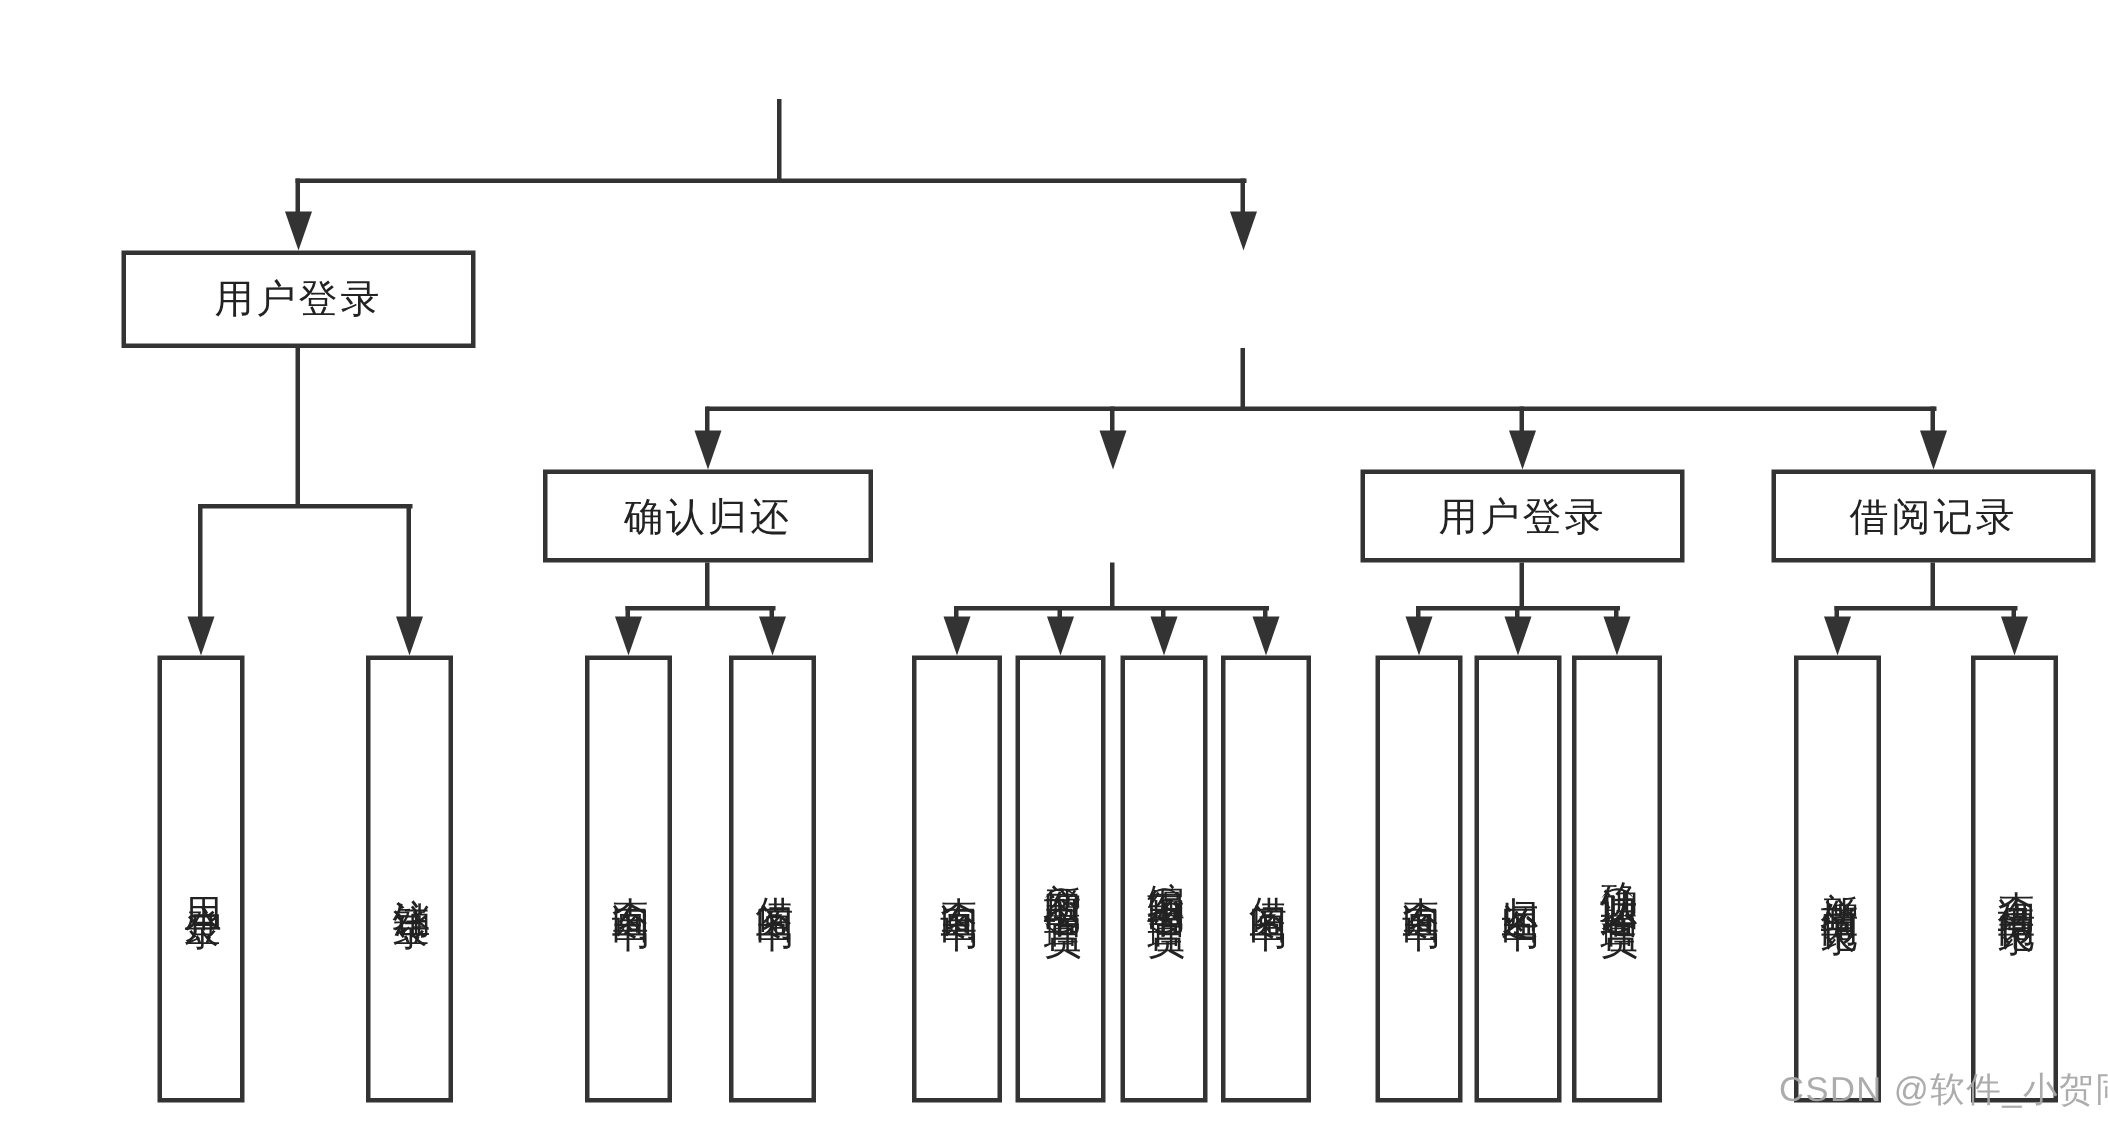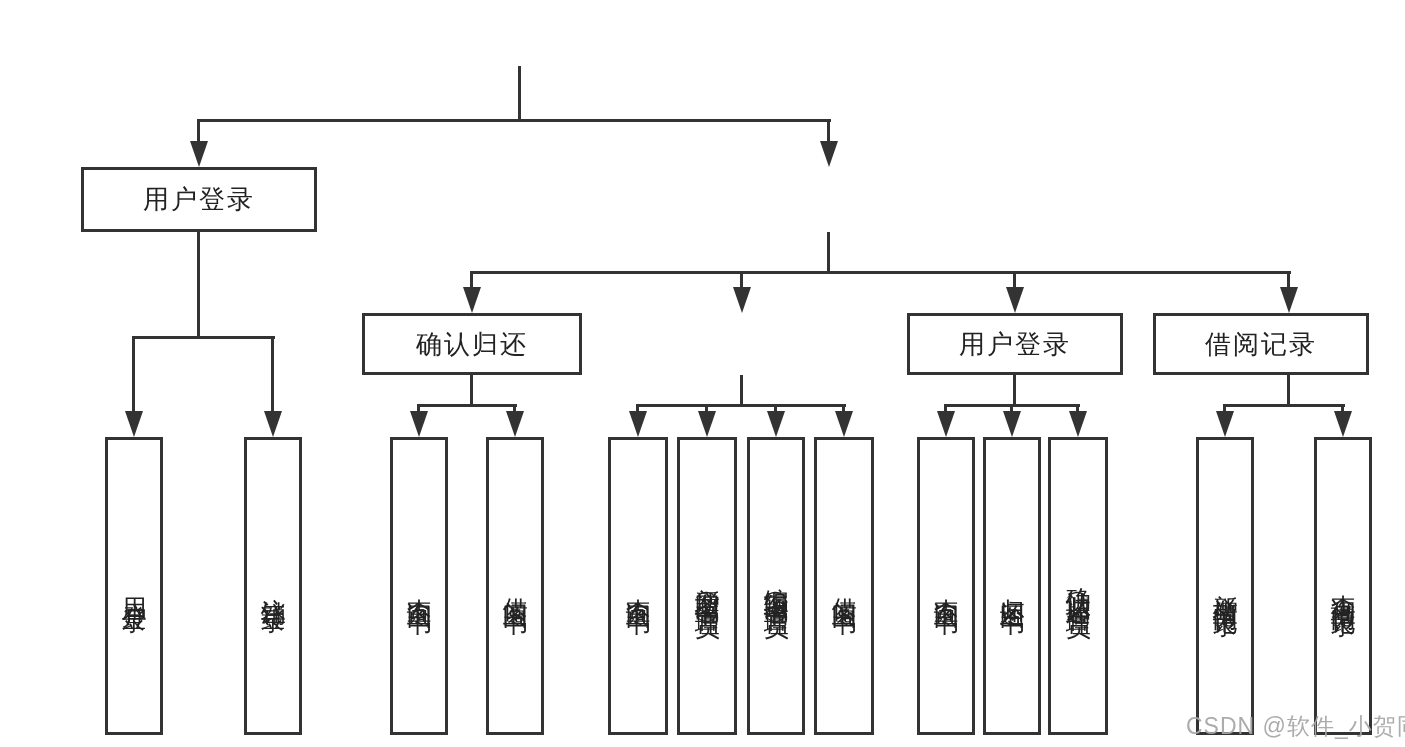--- a/index.html
+++ b/index.html
@@ -35,21 +35,21 @@
 </head>
 <body>
 
 <div class="canvas">
 
 
   <div class="box h" style="left:81px;top:167px;width:236px;height:65px">用户登录</div>
 
   <div class="box h" style="left:362px;top:313px;width:220px;height:62px">确认归还</div>
   <div class="box h" style="left:907px;top:313px;width:216px;height:62px">用户登录</div>
-  <div class="box h" style="left:1153px;top:313px;width:216px;height:62px">借阅记录</div>
+  <div class="box h" style="left:1181px;top:313px;width:216px;height:62px">借阅记录</div>
 
   <div class="box v" style="left:105px;width:58px">用户登录</div>
   <div class="box v" style="left:244px;width:58px">注销登录</div>
 
   <div class="box v" style="left:390px;width:58px">查询图书</div>
   <div class="box v" style="left:486px;width:58px">借阅图书</div>
 
   <div class="box v" style="left:608px;width:60px">查询图书</div>
   <div class="box v" style="left:677px;width:60px">新增图书（管理员）</div>
   <div class="box v" style="left:747px;width:58px">编辑图书（管理员）</div>

